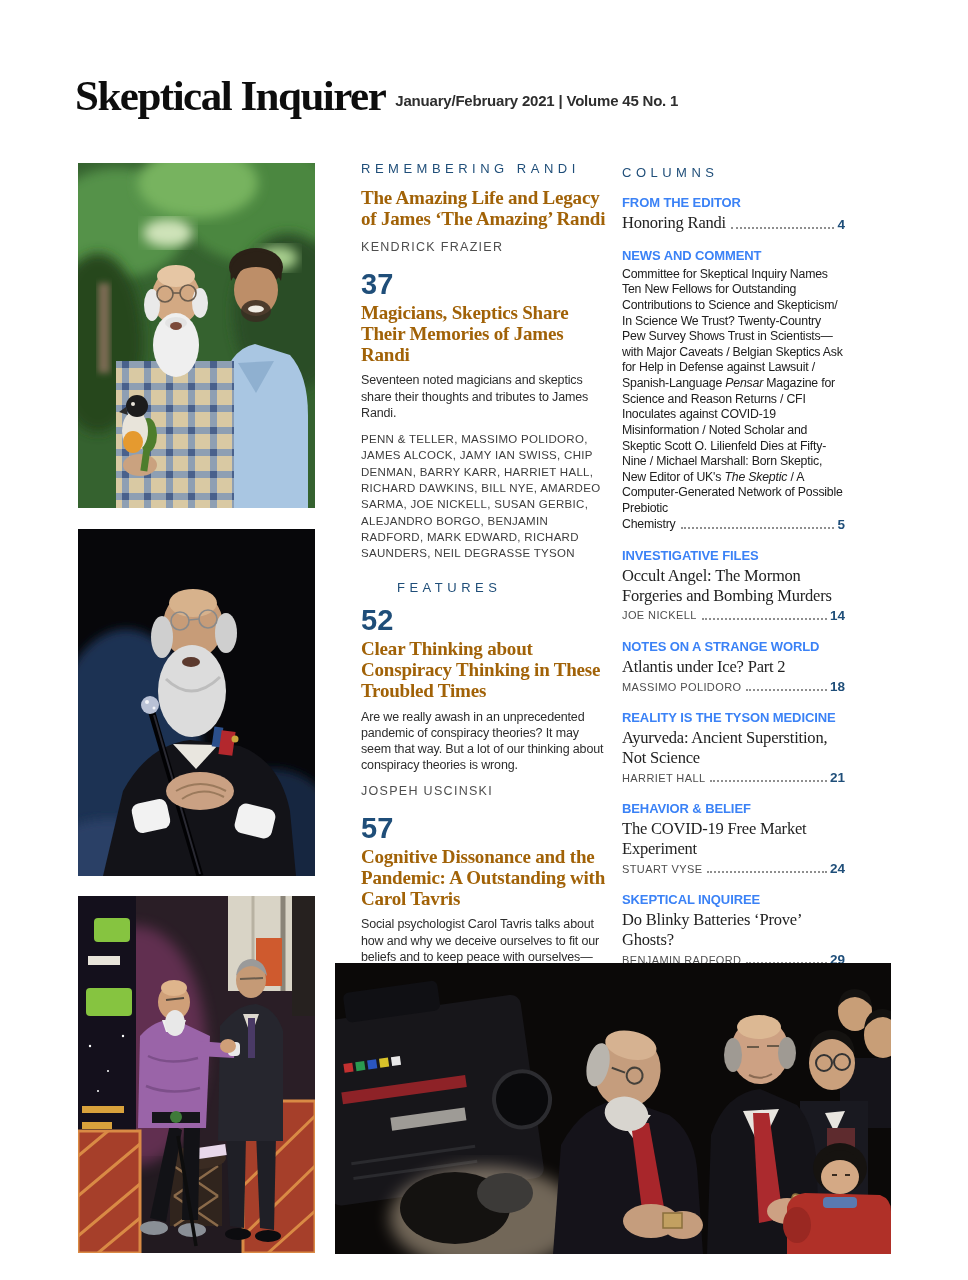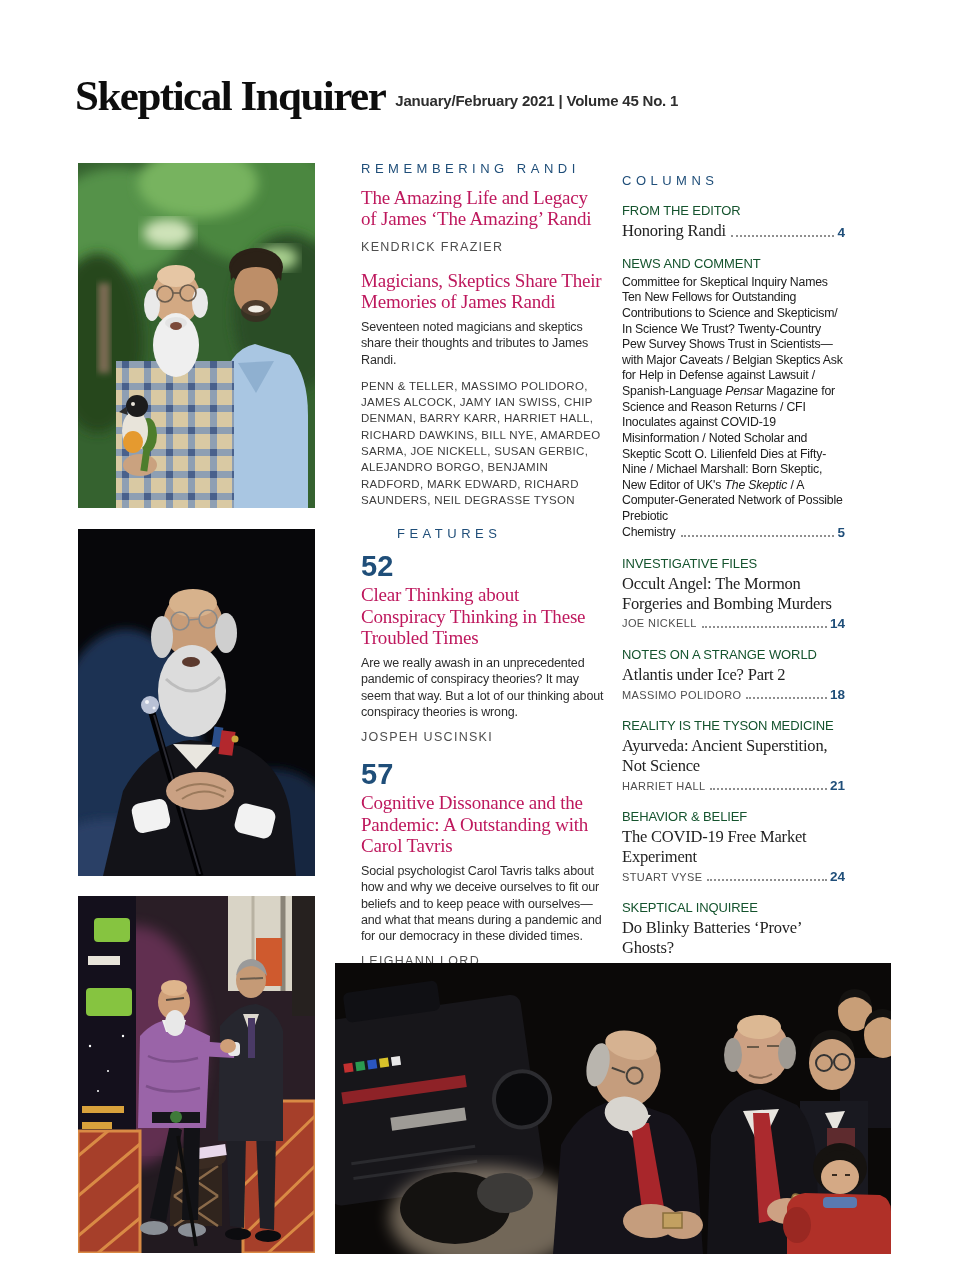--- a/index.html
+++ b/index.html
@@ -24,30 +24,30 @@
   .p3{height:357px;}
   .bottom-photo{position:absolute;left:335px;top:922px;width:556px;height:291px;
                 overflow:hidden;background:#0b0908;}
 
   
   .mid-col{position:absolute;left:361px;top:120px;width:245px;}
   .kicker{font-size:13px;font-weight:normal;letter-spacing:4.5px;color:#1f4e79;}
   .kicker.features{margin-top:18px;padding-left:36px;}
   .toc-article{margin-top:11px;}
   .artnum{font-size:29px;font-weight:bold;color:#1f4e79;line-height:1;}
-  .arttitle{font-family:"Liberation Serif",serif;font-size:19px;font-weight:normal;
-            line-height:1.12;color:#be185d;margin:3px 0 0;letter-spacing:-0.2px;}
+  .arttitle{font-family:"Liberation Serif",serif;font-size:19px;font-weight:bold;
+            line-height:1.12;color:#a16207;margin:3px 0 0;letter-spacing:-0.2px;}
   .dek{font-size:12.5px;line-height:1.3;color:#2d2d2d;margin-top:7px;letter-spacing:-0.15px;}
   .byline{font-size:12.5px;color:#4e4e4e;letter-spacing:1.3px;margin-top:10px;}
   .contribs{font-size:11.5px;color:#3d3d3d;letter-spacing:0.3px;line-height:1.42;margin-top:10px;}
 
   
-  .right-col{position:absolute;left:622px;top:132px;width:223px;}
+  .right-col{position:absolute;left:622px;top:124px;width:223px;}
   .dept{margin-top:13px;}
-  .dept-head{font-size:13px;font-weight:normal;color:#14532d;margin:0;letter-spacing:-0.1px;display:inline;}
+  .dept-head{font-size:13px;font-weight:bold;color:#3b82f6;margin:0;letter-spacing:-0.1px;display:inline;}
   .serif-line{font-family:"Liberation Serif",serif;font-size:16.5px;line-height:1.2;
               color:#222;margin-top:2px;letter-spacing:-0.2px;}
   .leader-row{display:flex;align-items:flex-end;}
   .leader{flex:1;border-bottom:2px dotted #8f8f8f;margin:0 3px 4px 5px;min-width:10px;}
   .pagenum{font-size:13.5px;font-weight:bold;color:#1f4e79;line-height:1.2;}
   .dept-byline{font-size:11px;color:#4e4e4e;letter-spacing:0.4px;line-height:1.5;text-align:center;}
   .news-text{font-size:12.3px;line-height:1.27;color:#202020;margin:3px 0 0;letter-spacing:-0.2px;}
   .it{font-style:italic;}
   .byline-row{margin-top:2px;}
 </style>
@@ -239,20 +239,21 @@
 
   <section class="mid-col">
     <div class="kicker">REMEMBERING RANDI</div>
 
     <article class="toc-article">
       <h2 class="arttitle">The Amazing Life and Legacy of James ‘The Amazing’ Randi</h2>
       <div class="byline">KENDRICK FRAZIER</div>
     </article>
 
     <article class="toc-article" style="margin-top:16px;">
+      <div class="artnum">37</div>
       <h2 class="arttitle">Magicians, Skeptics Share Their Memories of James Randi</h2>
       <div class="dek">Seventeen noted magicians and skeptics share their thoughts and tributes to James Randi.</div>
       <div class="contribs">PENN &amp; TELLER, MASSIMO POLIDORO, JAMES ALCOCK, JAMY IAN SWISS, CHIP DENMAN, BARRY KARR, HARRIET HALL, RICHARD DAWKINS, BILL NYE, AMARDEO SARMA, JOE NICKELL, SUSAN GERBIC, ALEJANDRO BORGO, BENJAMIN RADFORD, MARK EDWARD, RICHARD SAUNDERS, NEIL DEGRASSE TYSON</div>
     </article>
 
     <div class="kicker features">FEATURES</div>
 
     <article class="toc-article">
       <div class="artnum">52</div>
       <h2 class="arttitle">Clear Thinking about Conspiracy Thinking in These Troubled Times</h2>

